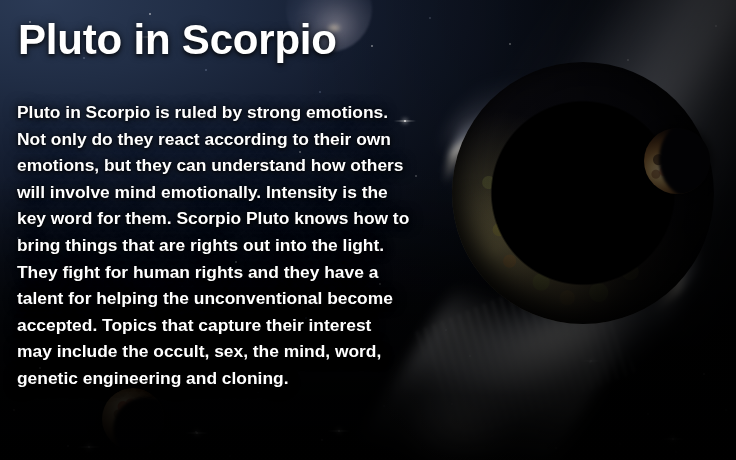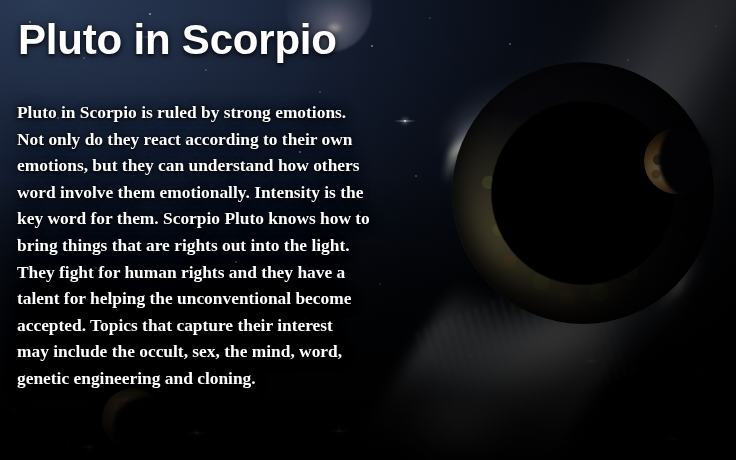--- a/index.html
+++ b/index.html
@@ -367,21 +367,20 @@
     width: 440px;
     margin: 0;
     font-size: 17.4px;
     line-height: 26.6px;
     font-weight: bold;
     color: #ffffff;
     text-shadow:
       0 1px 3px rgba(0,0,0,.9),
       0 0 7px rgba(0,0,0,.7),
       0 0 14px rgba(0,0,0,.5);
-    font-family: Liberation Serif, serif;
   }
   .body-text .ln { display: block; white-space: nowrap; }
 </style>
 </head>
 <body>
 
 <div id="poster">
 
   <div class="layer sky-base"></div>
   <div class="layer stars-a"></div>
@@ -426,21 +425,21 @@
 
   <div class="layer sky-darken-bottom"></div>
   <div class="layer sky-darken-right"></div>
 
   <h1 class="title">Pluto in Scorpio</h1>
 
   <div class="body-text">
     <span class="ln">Pluto in Scorpio is ruled by strong emotions.</span>
     <span class="ln">Not only do they react according to their own</span>
     <span class="ln">emotions, but they can understand how others</span>
-    <span class="ln">word involve them emotionally. Intensity is the</span>
+    <span class="ln">will involve mind emotionally. Intensity is the</span>
     <span class="ln">key word for them. Scorpio Pluto knows how to</span>
     <span class="ln">bring things that are rights out into the light.</span>
     <span class="ln">They fight for human rights and they have a</span>
     <span class="ln">talent for helping the unconventional become</span>
     <span class="ln">accepted. Topics that capture their interest</span>
     <span class="ln">may include the occult, sex, the mind, word,</span>
     <span class="ln">genetic engineering and cloning.</span>
   </div>
 
 </div>

